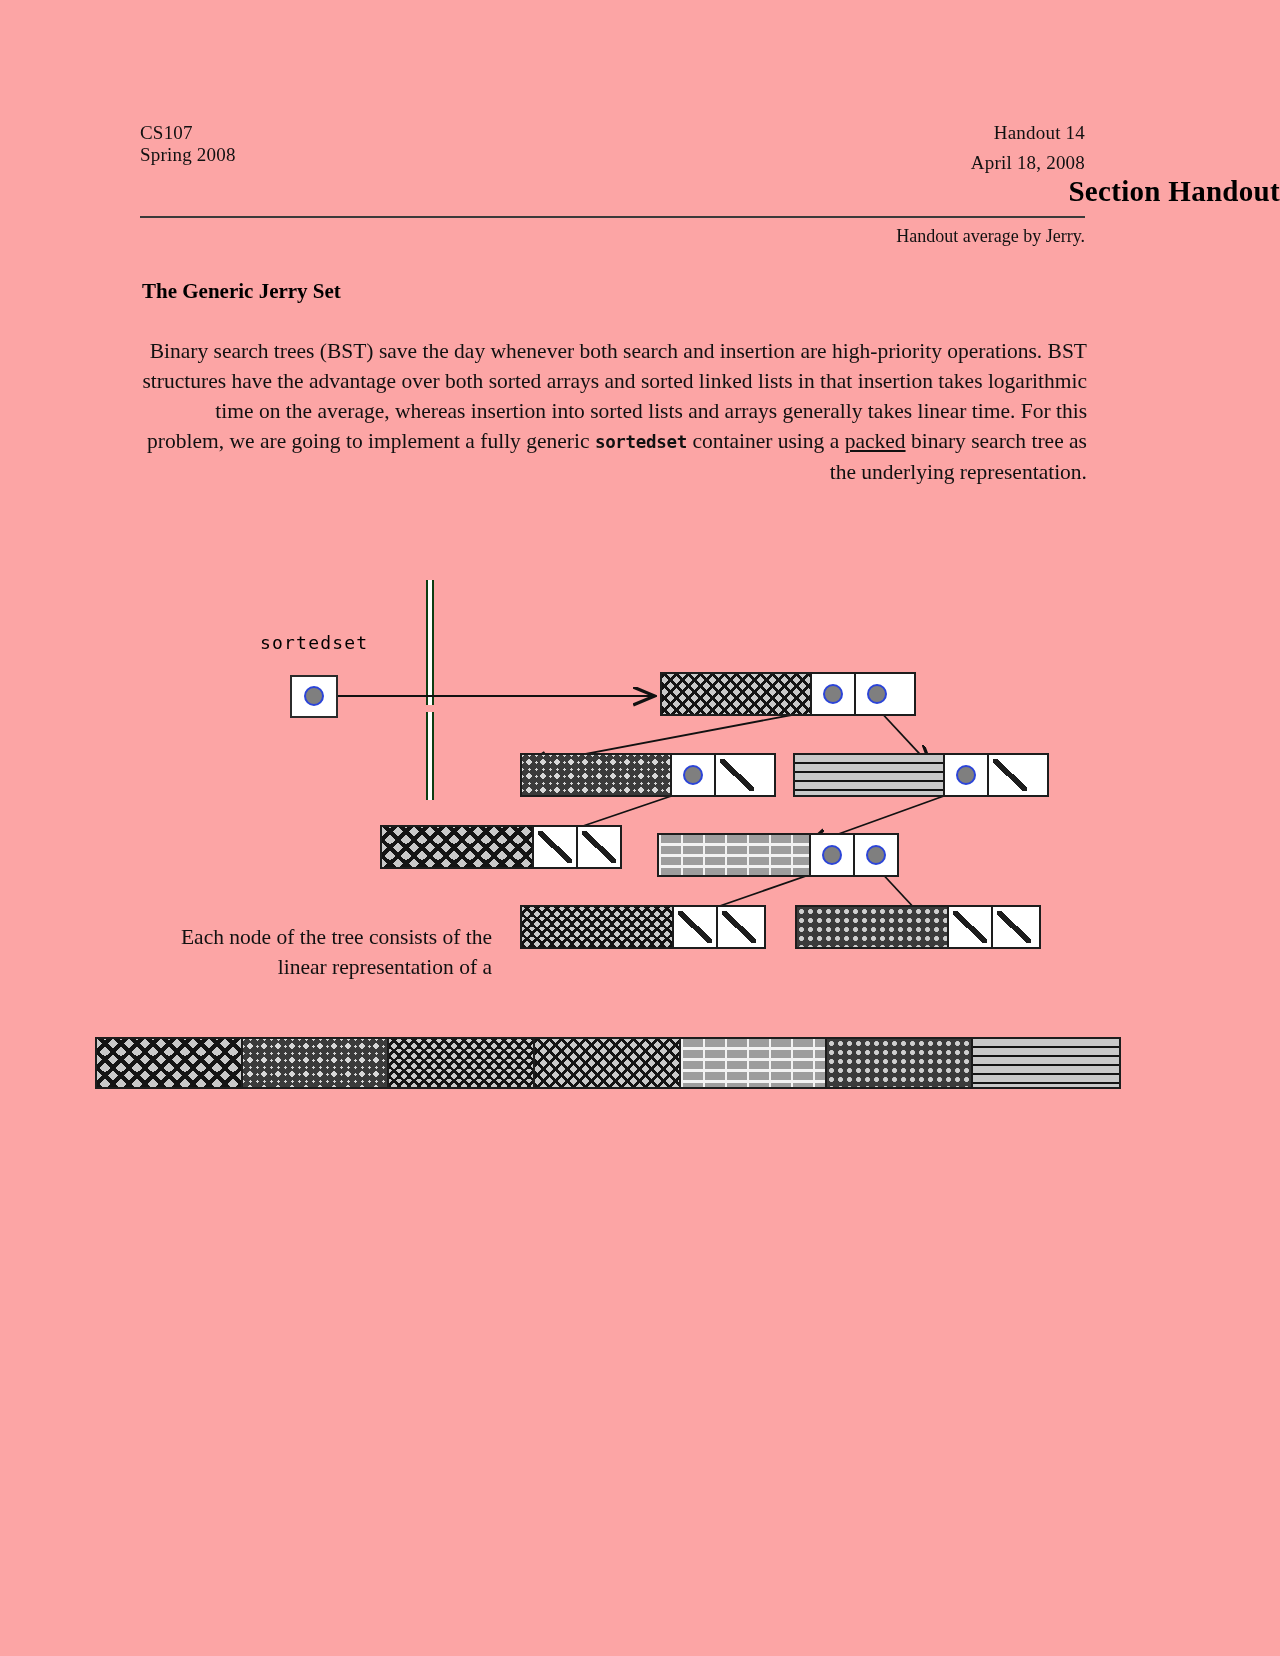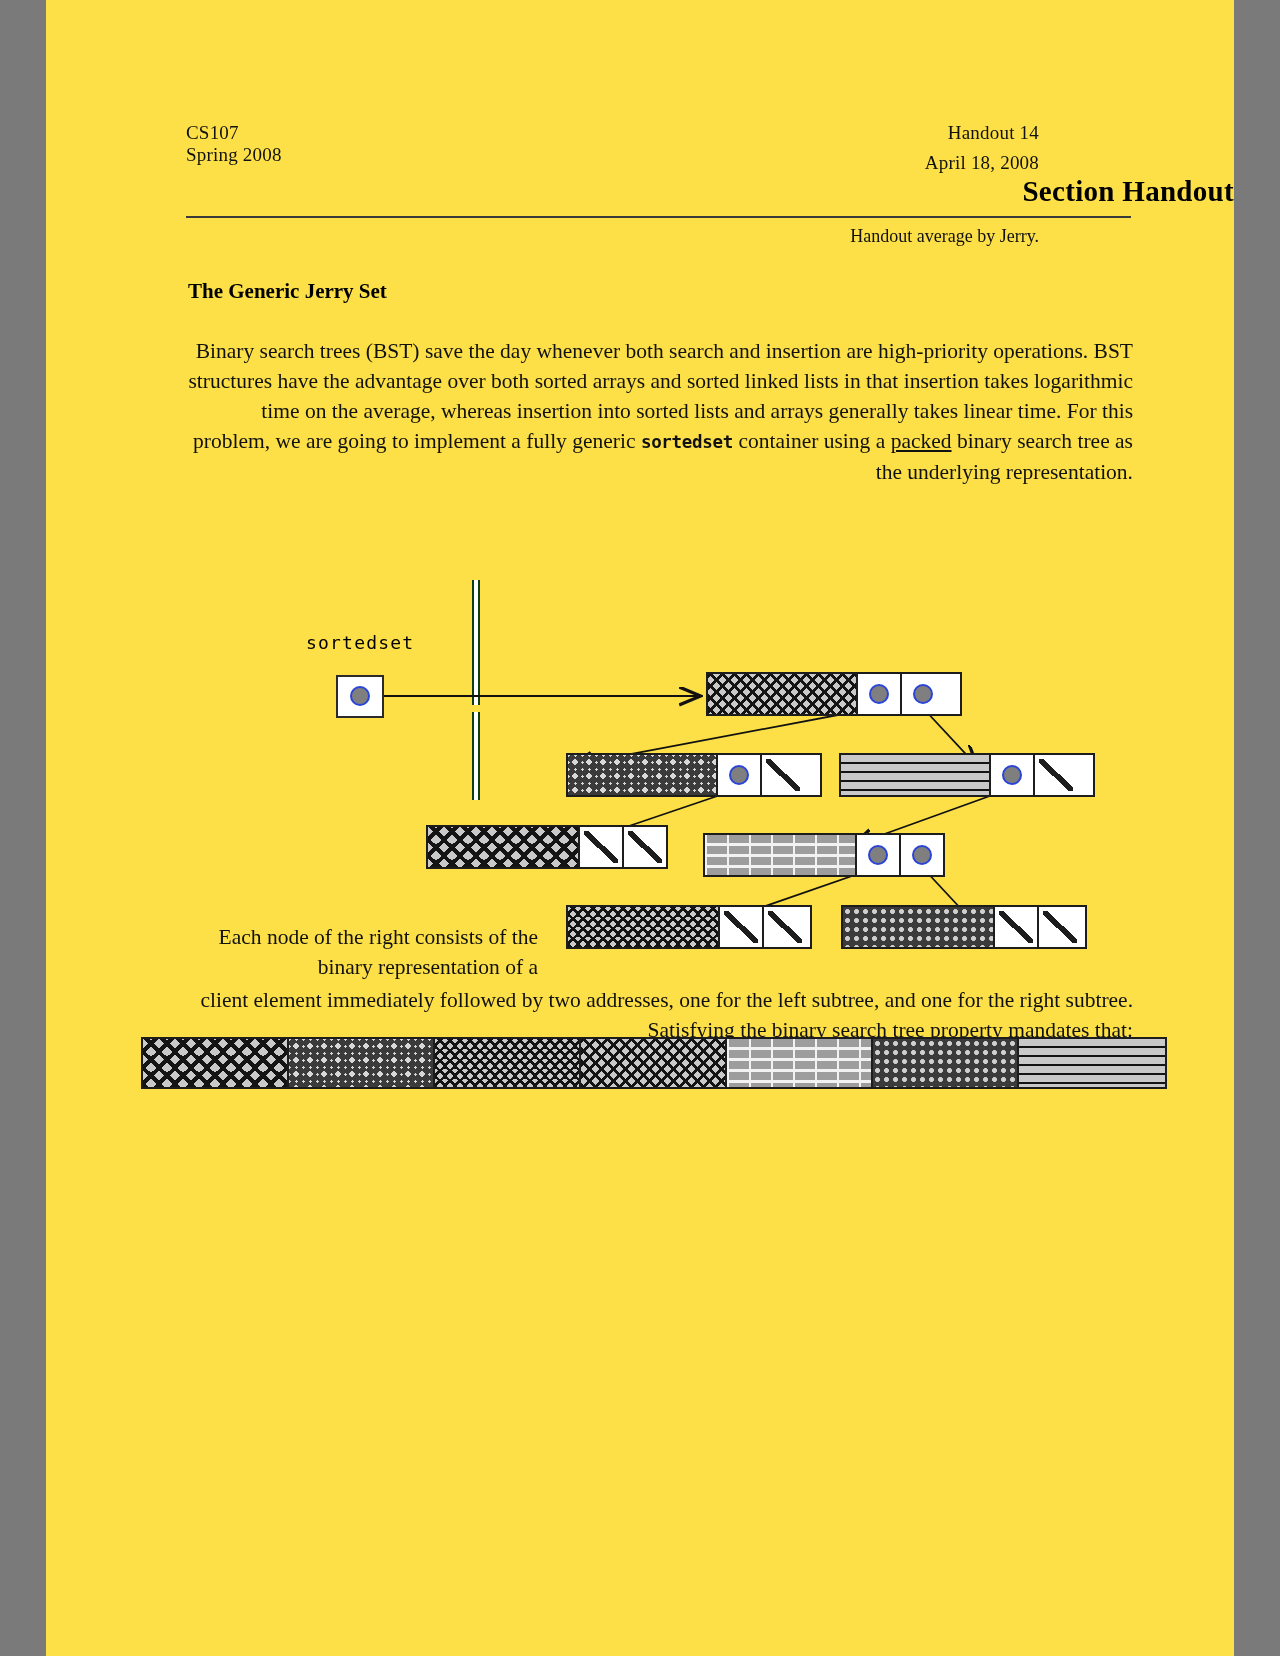--- a/index.html
+++ b/index.html
@@ -1,18 +1,18 @@
 <!DOCTYPE html>
 <html><head>
 <meta charset="utf-8">
 <style>
   html,body{margin:0;padding:0;background:#7a7a7a;}
   body{font-family:"Liberation Serif",serif;}
   .page{
-    position:relative;width:1188px;height:1656px;background:#fde047;
+    position:relative;width:1280px;height:1656px;background:#fca5a5;
     margin:0 auto;overflow:hidden;
   }
   .hdr{position:absolute;font-family:"Liberation Serif",serif;font-size:19px;color:#111;letter-spacing:.2px;}
   #hdr-course{left:140px;top:122px;}
   #hdr-term{left:140px;top:144px;}
   #hdr-num{right:195px;top:122px;text-align:right;}
   #hdr-date{right:195px;top:152px;text-align:right;}
   #doc-title{
     position:absolute;left:0;right:0;top:175px;text-align:right;
     font-size:29px;font-weight:bold;letter-spacing:.3px;color:#000;
@@ -197,22 +197,21 @@
       <div class="cell nil"></div>
     </div>
 
     <div class="node" style="left:795px;top:905px;width:246px;">
       <div class="payload pat-g" style="width:150px;"></div>
       <div class="cell nil"></div>
       <div class="cell nil"></div>
     </div>
   </div>
 
-  <p class="body-p" id="para3a">Each node of the right consists of the binary representation of a</p>
-  <p class="body-p" id="para3b">client element immediately followed by two addresses, one for the left subtree, and one for the right subtree.  Satisfying the binary search tree property mandates that:</p>
+  <p class="body-p" id="para3a">Each node of the tree consists of the linear representation of a</p>
 
   <div id="packed">
     <div class="slot pat-f" style="width:146px;"></div>
     <div class="slot pat-b" style="width:146px;"></div>
     <div class="slot pat-c" style="width:146px;"></div>
     <div class="slot pat-a" style="width:146px;"></div>
     <div class="slot pat-e" style="width:146px;"></div>
     <div class="slot pat-g" style="width:146px;"></div>
     <div class="slot pat-h" style="width:146px;"></div>
   </div>

